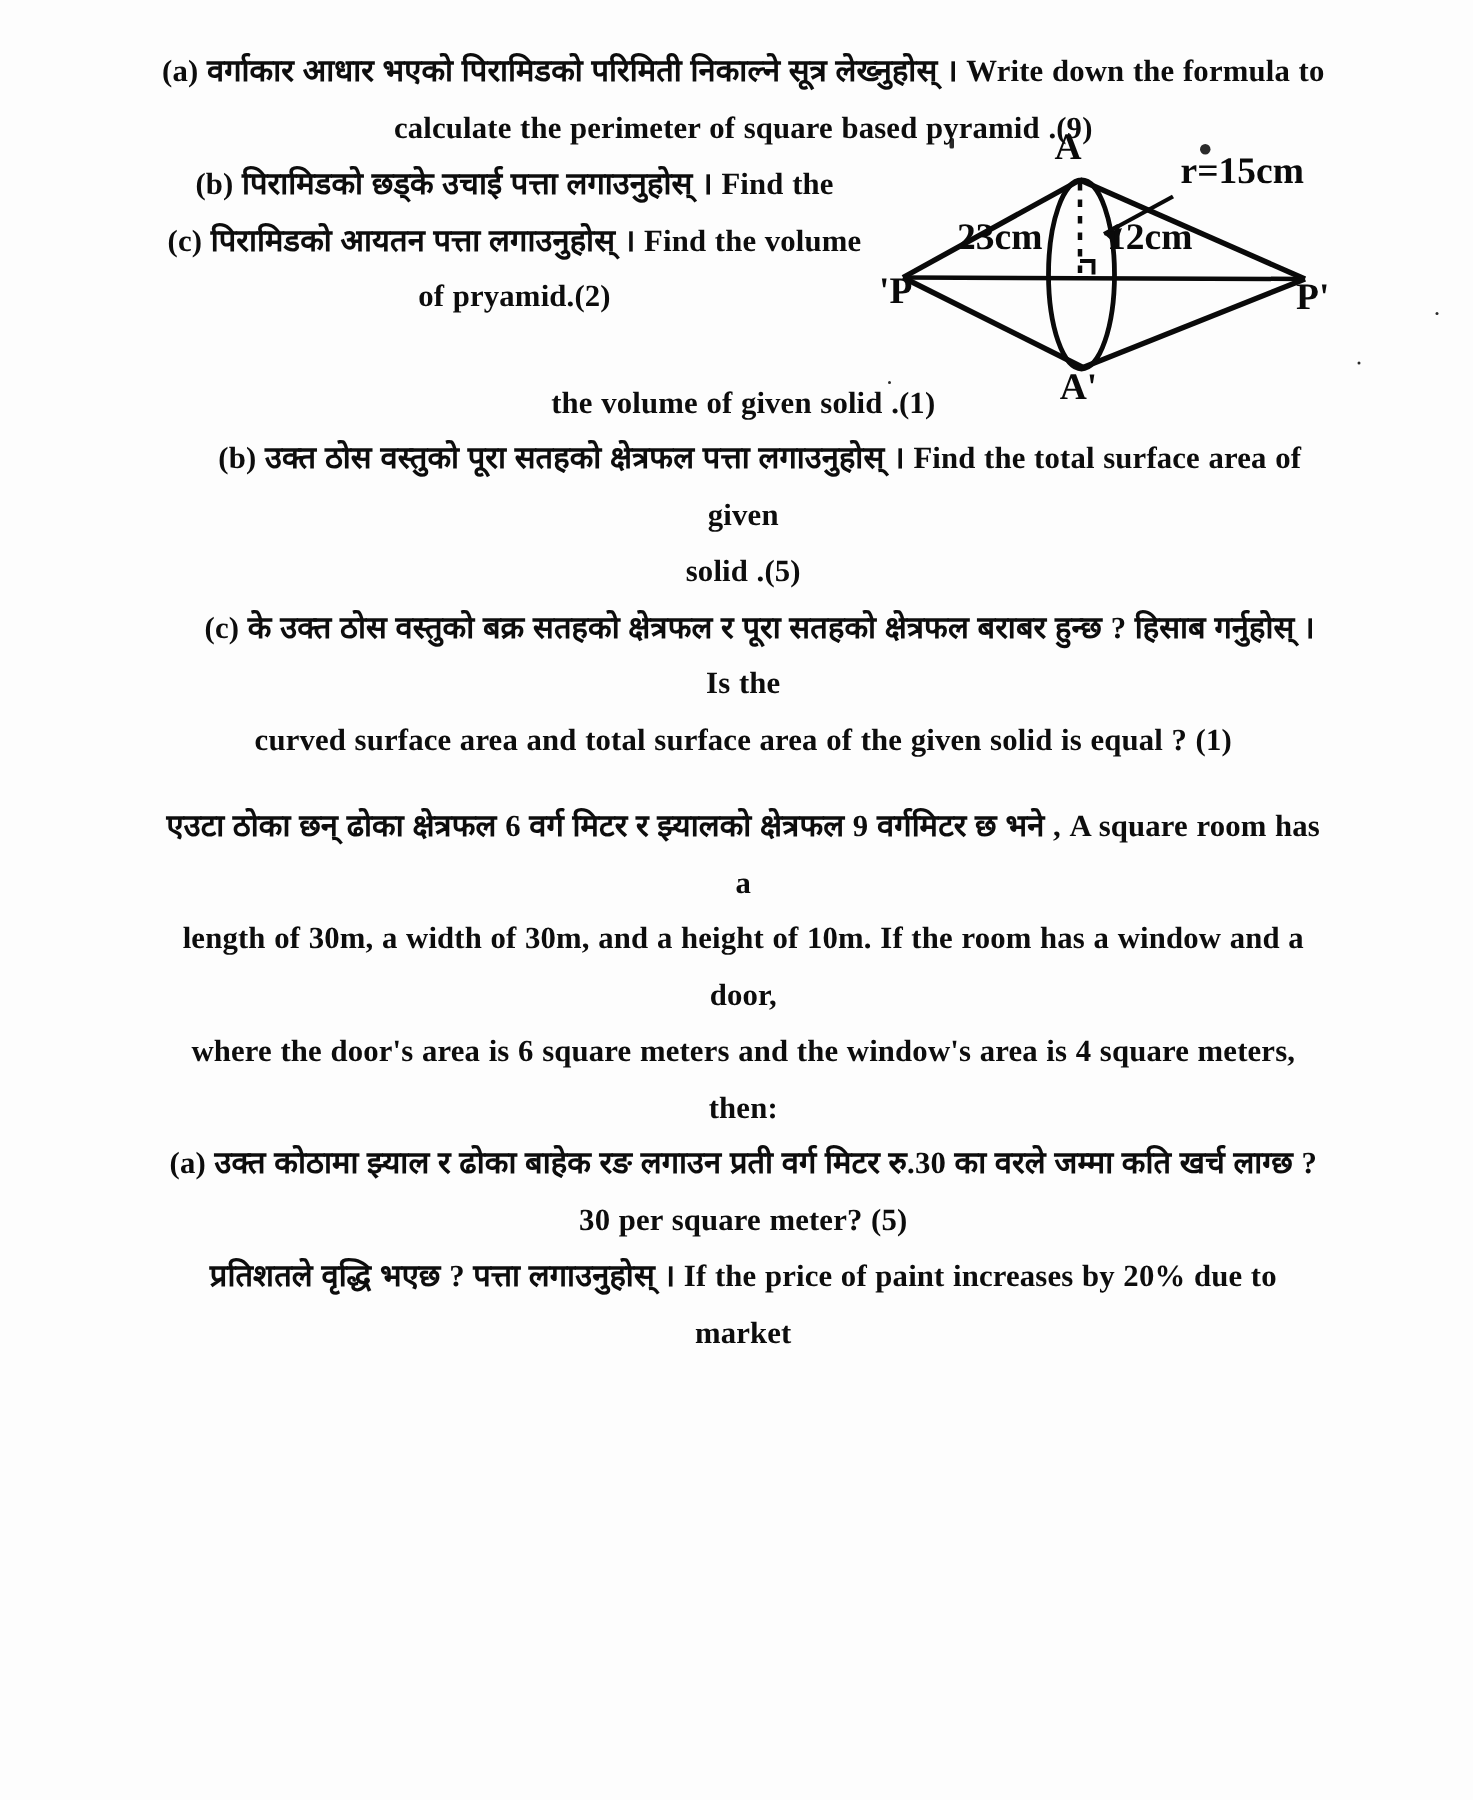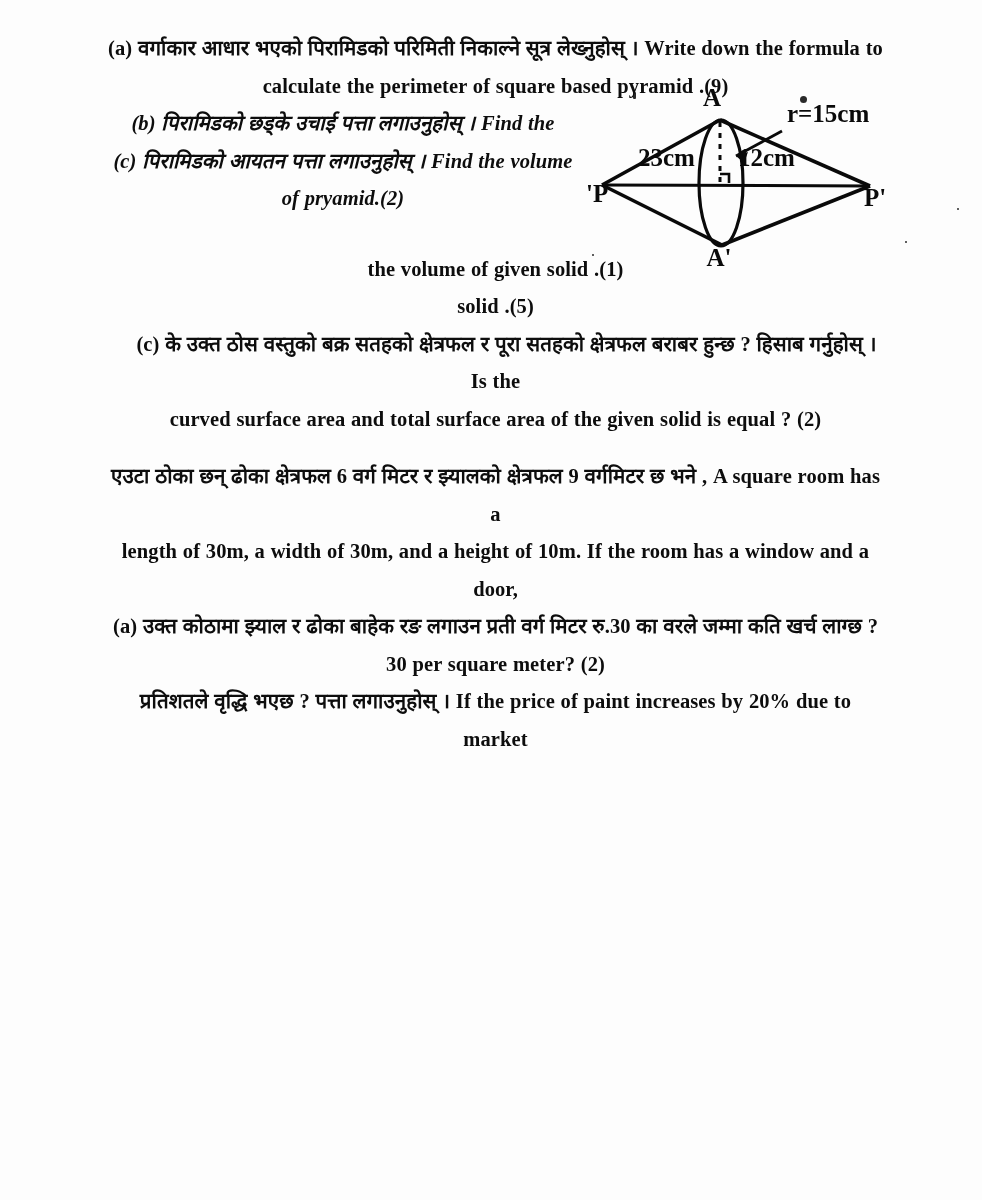--- a/index.html
+++ b/index.html
@@ -41,21 +41,20 @@
 
   
   .topblock {
     position: relative;
   }
   .topblock .txtcol {
     width: 775px;
   }
   .topblock .narrow {
     width: 470px;
-    font-style: italic;
   }
 
   
   .figure {
     position: absolute;
     left: 478px;
     top: 52px;
     width: 300px;
     height: 185px;
   }
@@ -131,30 +130,32 @@
           <text class="fig-dim" x="52" y="84" text-anchor="start">23cm</text>
           <text class="fig-dim" x="152" y="84" text-anchor="start">12cm</text>
         </svg>
       </div>
     </div>
 
     <div class="gap-lg"></div>
 
     <div>
       <div class="para">the volume of given solid .(1)</div>
+      <div class="para indent">(b) उक्त ठोस वस्तुको पूरा सतहको क्षेत्रफल पत्ता लगाउनुहोस् । Find the total surface area of given</div>
       <div class="para">solid .(5)</div>
       <div class="para indent">(c) के उक्त ठोस वस्तुको बक्र सतहको क्षेत्रफल र पूरा सतहको क्षेत्रफल बराबर हुन्छ ? हिसाब गर्नुहोस् । Is the</div>
-      <div class="para">curved surface area and total surface area of the given solid is equal ? (2)</div>
+      <div class="para">curved surface area and total surface area of the given solid is equal ? (1)</div>
     </div>
 
     <div class="gap-md"></div>
 
     <div>
       <div class="para">एउटा ठोका छन् ढोका क्षेत्रफल 6 वर्ग मिटर र झ्यालको क्षेत्रफल 9 वर्गमिटर छ भने , A square room has a</div>
       <div class="para">length of 30m, a width of 30m, and a height of 10m. If the room has a window and a door,</div>
+      <div class="para">where the door's area is 6 square meters and the window's area is 4 square meters, then:</div>
       <div class="para">(a) उक्त कोठामा झ्याल र ढोका बाहेक रङ लगाउन प्रती वर्ग मिटर रु.30 का वरले जम्मा कति खर्च लाग्छ ?</div>
-      <div class="para">30 per square meter? (2)</div>
+      <div class="para">30 per square meter? (5)</div>
       <div class="para">प्रतिशतले वृद्धि भएछ ? पत्ता लगाउनुहोस् । If the price of paint increases by 20% due to market</div>
 
     </div>
 
   </div>
 </div>
 
 </body></html>

